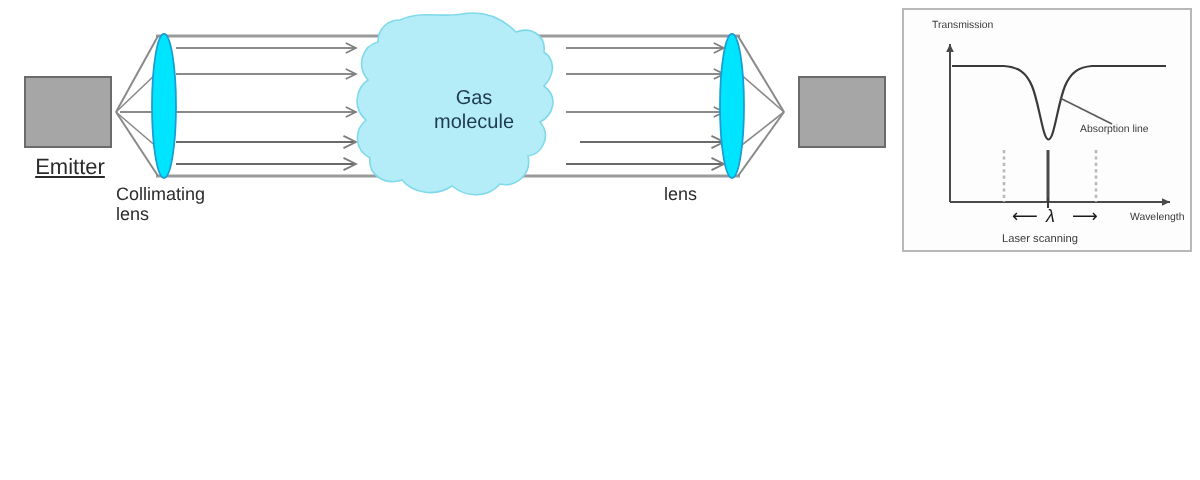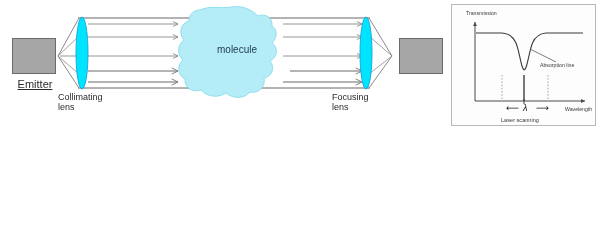--- a/index.html
+++ b/index.html
@@ -138,25 +138,25 @@
   <div class="abs device-box" id="emitter-box"></div>
   <div class="abs device-label" id="emitter-label">Emitter</div>
 
   <div class="abs device-box" id="receiver-box"></div>
 
   <div class="abs lens-label" id="collimating-label">
     <div>Collimating</div>
     <div>lens</div>
   </div>
   <div class="abs lens-label" id="focusing-label">
-    <div>Focusing</div>
     <div>lens</div>
   </div>
 
   <div class="abs" id="gas-label">
+    <div>Gas</div>
     <div>molecule</div>
   </div>
 
   <div class="abs" id="inset-panel">
 
     <svg width="143" height="120" viewBox="0 0 143 120">
 
       <defs>
         <marker id="axisTip" viewBox="0 0 6 6" refX="5" refY="3" markerWidth="5" markerHeight="5" orient="auto">
           <path d="M0,0.6 L5,3 L0,5.4 Z" fill="#4a4a4a"></path>

